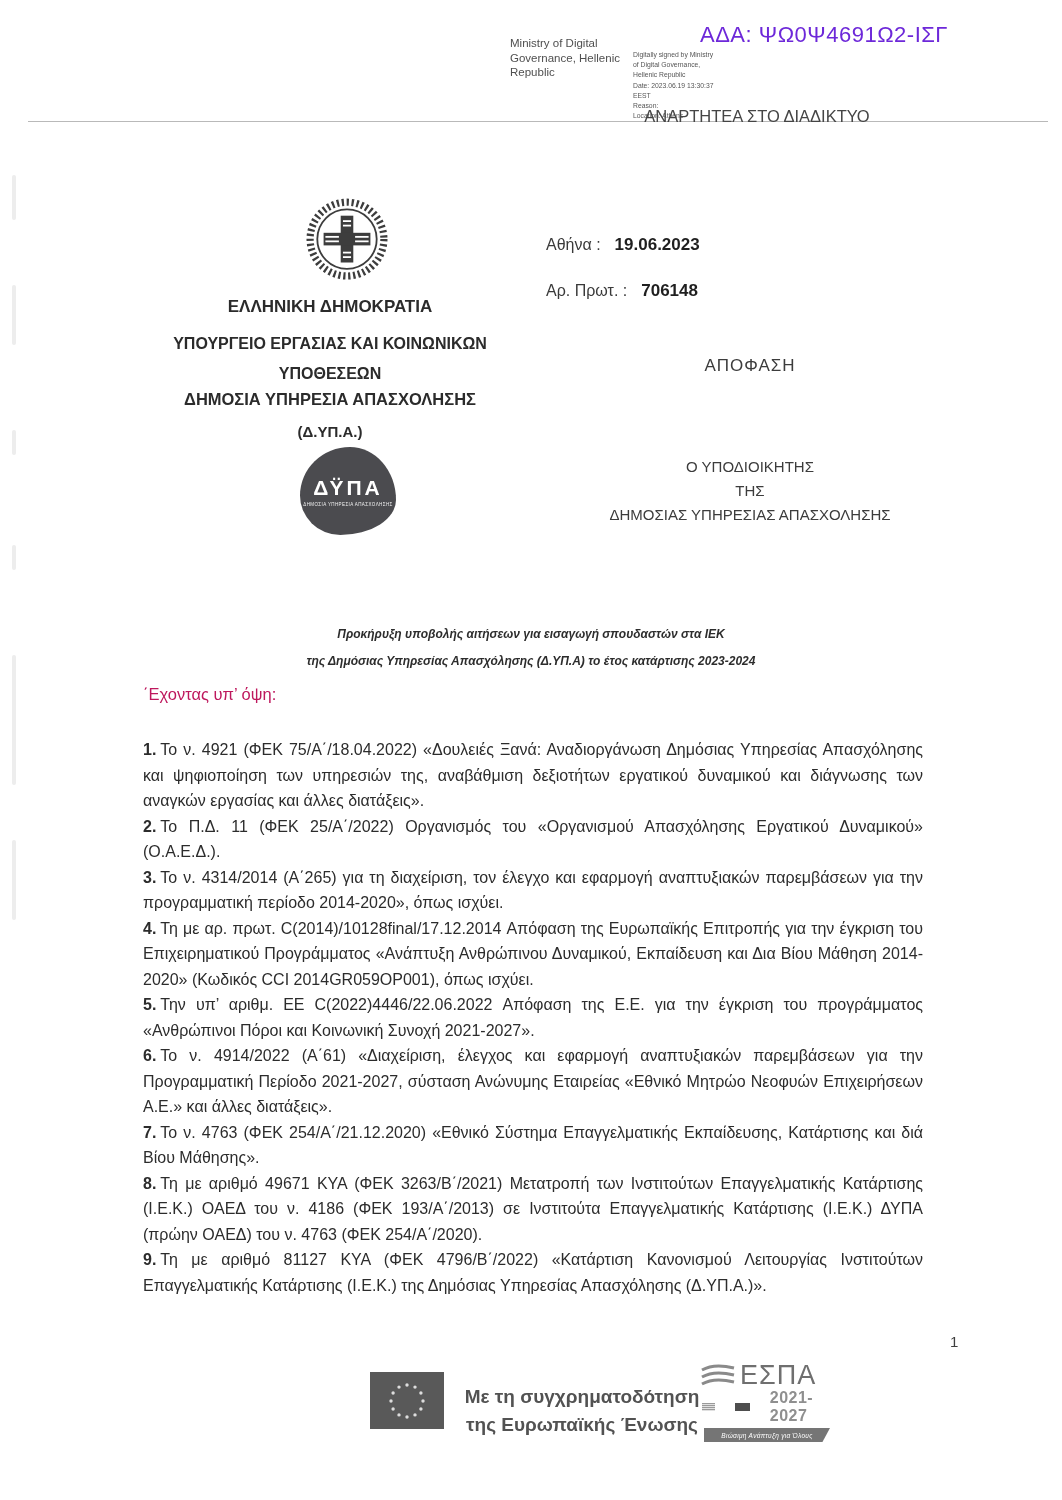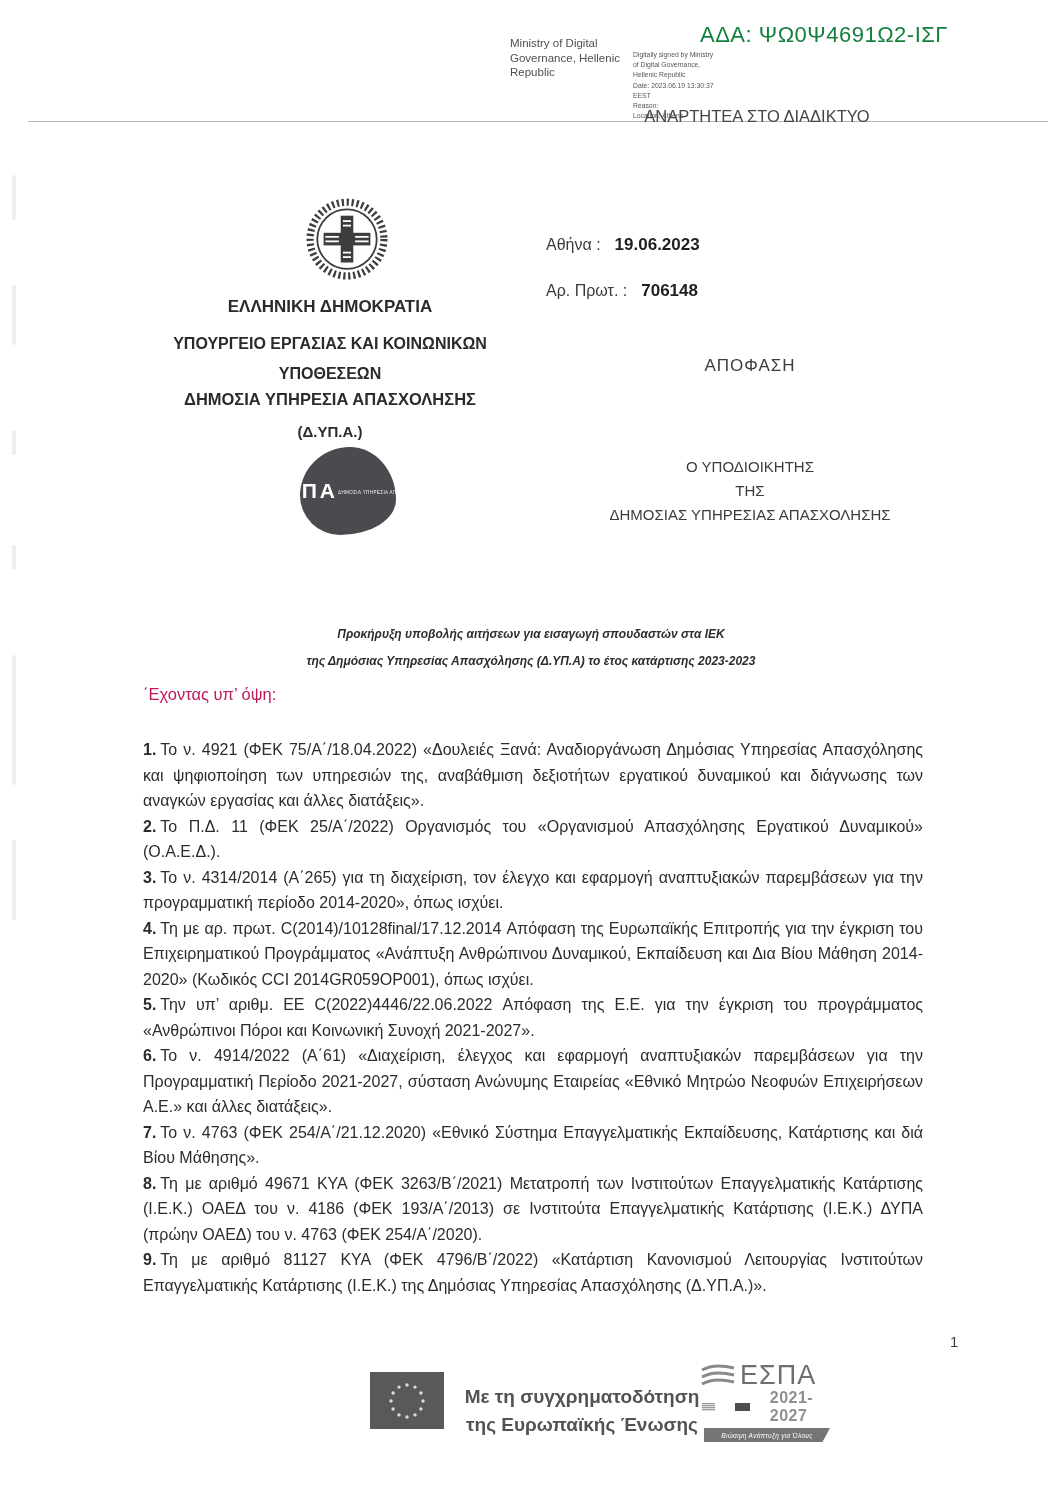--- a/index.html
+++ b/index.html
@@ -8,40 +8,40 @@
     width:1062px;height:1500px;
     margin:0 auto;
     background:#ffffff;
     font-family:"Liberation Sans", sans-serif;
     color:#2c2c2c;
     overflow:hidden;
   }
   .abs{position:absolute;}
 
   
-  .ada{top:22px;left:700px;font-size:22px;color:#15803d;letter-spacing:.5px;}
+  .ada{top:22px;left:700px;font-size:22px;color:#6d28d9;letter-spacing:.5px;}
   .sig-signer{top:36px;left:510px;width:122px;font-size:11.5px;line-height:1.28;color:#4f4f4f;}
   .sig-details{top:50px;left:633px;width:130px;font-size:6.8px;line-height:1.5;color:#565656;white-space:pre-line;}
 
   
   .rule{top:121px;left:28px;width:1020px;height:1px;background:#b9b9b9;}
   .banner{top:107px;left:622px;width:270px;text-align:center;font-size:16.5px;color:#454545;}
 
   
   .emblem{top:195px;left:301px;width:92px;height:90px;}
   .lh{left:140px;width:380px;text-align:center;font-weight:bold;color:#2b2b2b;}
   .lh1{top:297px;font-size:17px;}
   .lh2{top:329px;font-size:16px;line-height:30px;}
   .lh3{top:390px;font-size:16.5px;}
   .lh4{top:423px;font-size:15px;}
 
   .dypa{top:447px;left:300px;width:96px;height:88px;
     background:#4b4b4f;
     border-radius:52% 48% 58% 42% / 55% 60% 40% 45%;
-    display:flex;flex-direction:row;align-items:center;justify-content:center;
+    display:flex;flex-direction:column;align-items:center;justify-content:center;
     color:#ffffff;}
   .dypa-letters{font-size:21px;font-weight:bold;letter-spacing:3px;}
   .dypa-caption{font-size:4.5px;letter-spacing:.4px;margin-top:2px;opacity:.92;white-space:nowrap;}
 
   
   .meta-row{left:546px;display:flex;gap:14px;align-items:center;margin-top:22px;}
   .meta-date{top:213px;}
   .meta-prot{top:259px;}
   .meta-label{font-size:16px;color:#3a3a3a;}
   .meta-value{font-size:17px;font-weight:bold;color:#1f1f1f;}
@@ -137,21 +137,21 @@
   </div>
   <div class="abs decision">ΑΠΟΦΑΣΗ</div>
   <div class="abs issuer">
     <div>Ο ΥΠΟΔΙΟΙΚΗΤΗΣ</div>
     <div>ΤΗΣ</div>
     <div>ΔΗΜΟΣΙΑΣ ΥΠΗΡΕΣΙΑΣ ΑΠΑΣΧΟΛΗΣΗΣ</div>
   </div>
 
   <div class="abs doc-title">
     <div>Προκήρυξη υποβολής αιτήσεων για εισαγωγή σπουδαστών στα ΙΕΚ</div>
-    <div>της Δημόσιας Υπηρεσίας Απασχόλησης (Δ.ΥΠ.Α)  το έτος κατάρτισης 2023-2023</div>
+    <div>της Δημόσιας Υπηρεσίας Απασχόλησης (Δ.ΥΠ.Α)  το έτος κατάρτισης 2023-2024</div>
   </div>
 
   <div class="abs preamble">΄Εχοντας υπ’ όψη:</div>
 
   <div class="abs items">
     <p><span class="item-num">1.</span><span>Το ν. 4921 (ΦΕΚ 75/Α΄/18.04.2022) «Δουλειές Ξανά: Αναδιοργάνωση Δημόσιας Υπηρεσίας Απασχόλησης και ψηφιοποίηση των υπηρεσιών της, αναβάθμιση δεξιοτήτων εργατικού δυναμικού και διάγνωσης των αναγκών εργασίας και άλλες διατάξεις».</span></p>
     <p><span class="item-num">2.</span><span>Το Π.Δ. 11 (ΦΕΚ 25/Α΄/2022) Οργανισμός του «Οργανισμού Απασχόλησης Εργατικού Δυναμικού» (Ο.Α.Ε.Δ.).</span></p>
     <p><span class="item-num">3.</span><span>Το ν. 4314/2014 (Α΄265) για τη διαχείριση, τον έλεγχο και εφαρμογή αναπτυξιακών παρεμβάσεων για την προγραμματική περίοδο 2014-2020», όπως ισχύει.</span></p>
     <p><span class="item-num">4.</span><span>Τη με αρ. πρωτ. C(2014)/10128final/17.12.2014 Απόφαση της Ευρωπαϊκής Επιτροπής για την έγκριση του Επιχειρηματικού Προγράμματος «Ανάπτυξη Ανθρώπινου Δυναμικού, Εκπαίδευση και Δια Βίου Μάθηση 2014-2020» (Κωδικός CCI 2014GR059OP001), όπως ισχύει.</span></p>
     <p><span class="item-num">5.</span><span>Την υπ’ αριθμ.  ΕΕ C(2022)4446/22.06.2022 Απόφαση της Ε.Ε. για την έγκριση του προγράμματος «Ανθρώπινοι Πόροι και Κοινωνική Συνοχή 2021-2027».</span></p>

